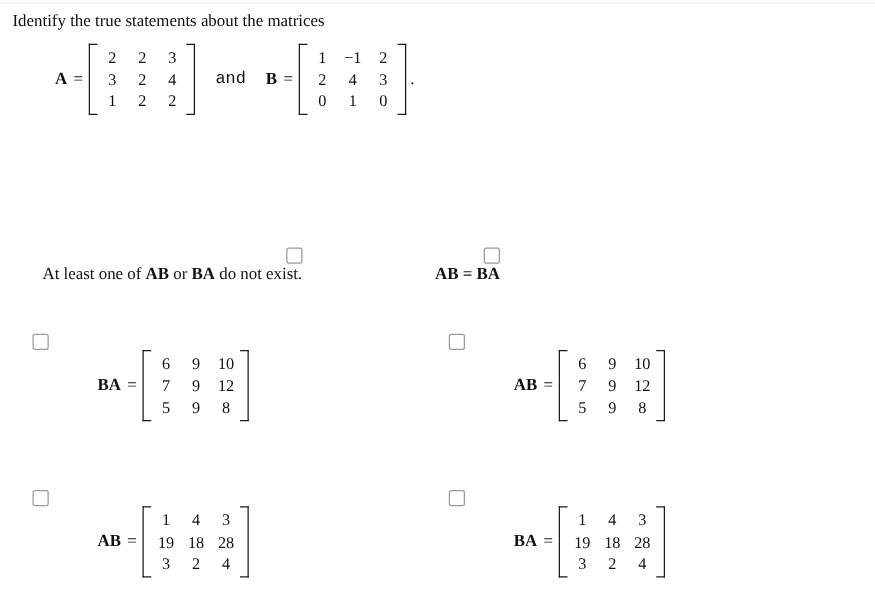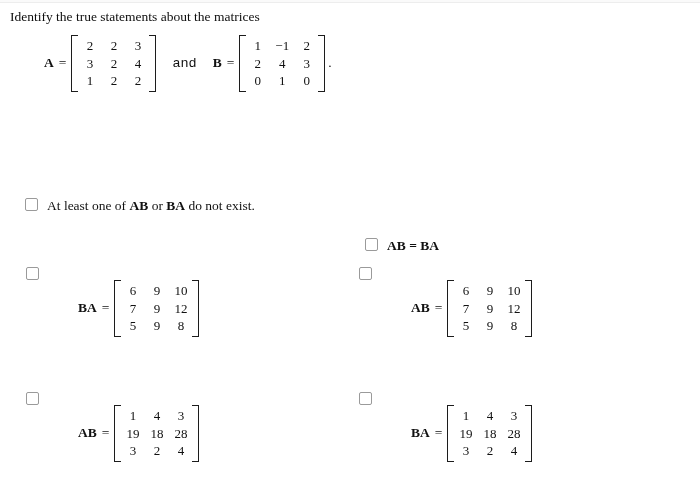--- a/index.html
+++ b/index.html
@@ -72,21 +72,22 @@
     width: 13px;
     height: 13px;
     border: 1px solid #9a9a9a;
     border-radius: 2px;
     background: #ffffff;
     box-sizing: border-box;
     cursor: pointer;
   }
   .text-option {
     display: flex;
-    align-items: flex-start;
+    align-items: flex-end;
+    flex-direction: column;
   }
   .text-option .opt-text {
     margin-left: 9px;
     font-size: 13.5px;
     white-space: nowrap;
   }
   .matrix-option .cb { position: absolute; left: 0; top: 0; }
   .matrix-option .equation {
     margin-left: 52px;
     margin-top: 13px;
@@ -141,21 +142,21 @@
       <span class="brk r"></span>
     </div>
     <span class="period">.</span>
   </div>
 
   <div class="option text-option" style="left:25px; top:198px;">
     <span class="cb"></span>
     <span class="opt-text"><span>At least one of </span><b>AB</b><span> or </span><b>BA</b><span> do not exist.</span></span>
   </div>
 
-  <div class="option text-option" style="left:365px; top:198px;margin-top:40px;">
+  <div class="option text-option" style="left:339px; top:198px;">
     <span class="cb"></span>
     <span class="opt-text"><b>AB = BA</b></span>
   </div>
 
   <div class="option matrix-option" style="left:26px; top:267px;">
     <span class="cb"></span>
     <div class="equation">
       <span class="mat-label">BA</span>
       <span class="eq">=</span>
       <div class="matrix">

